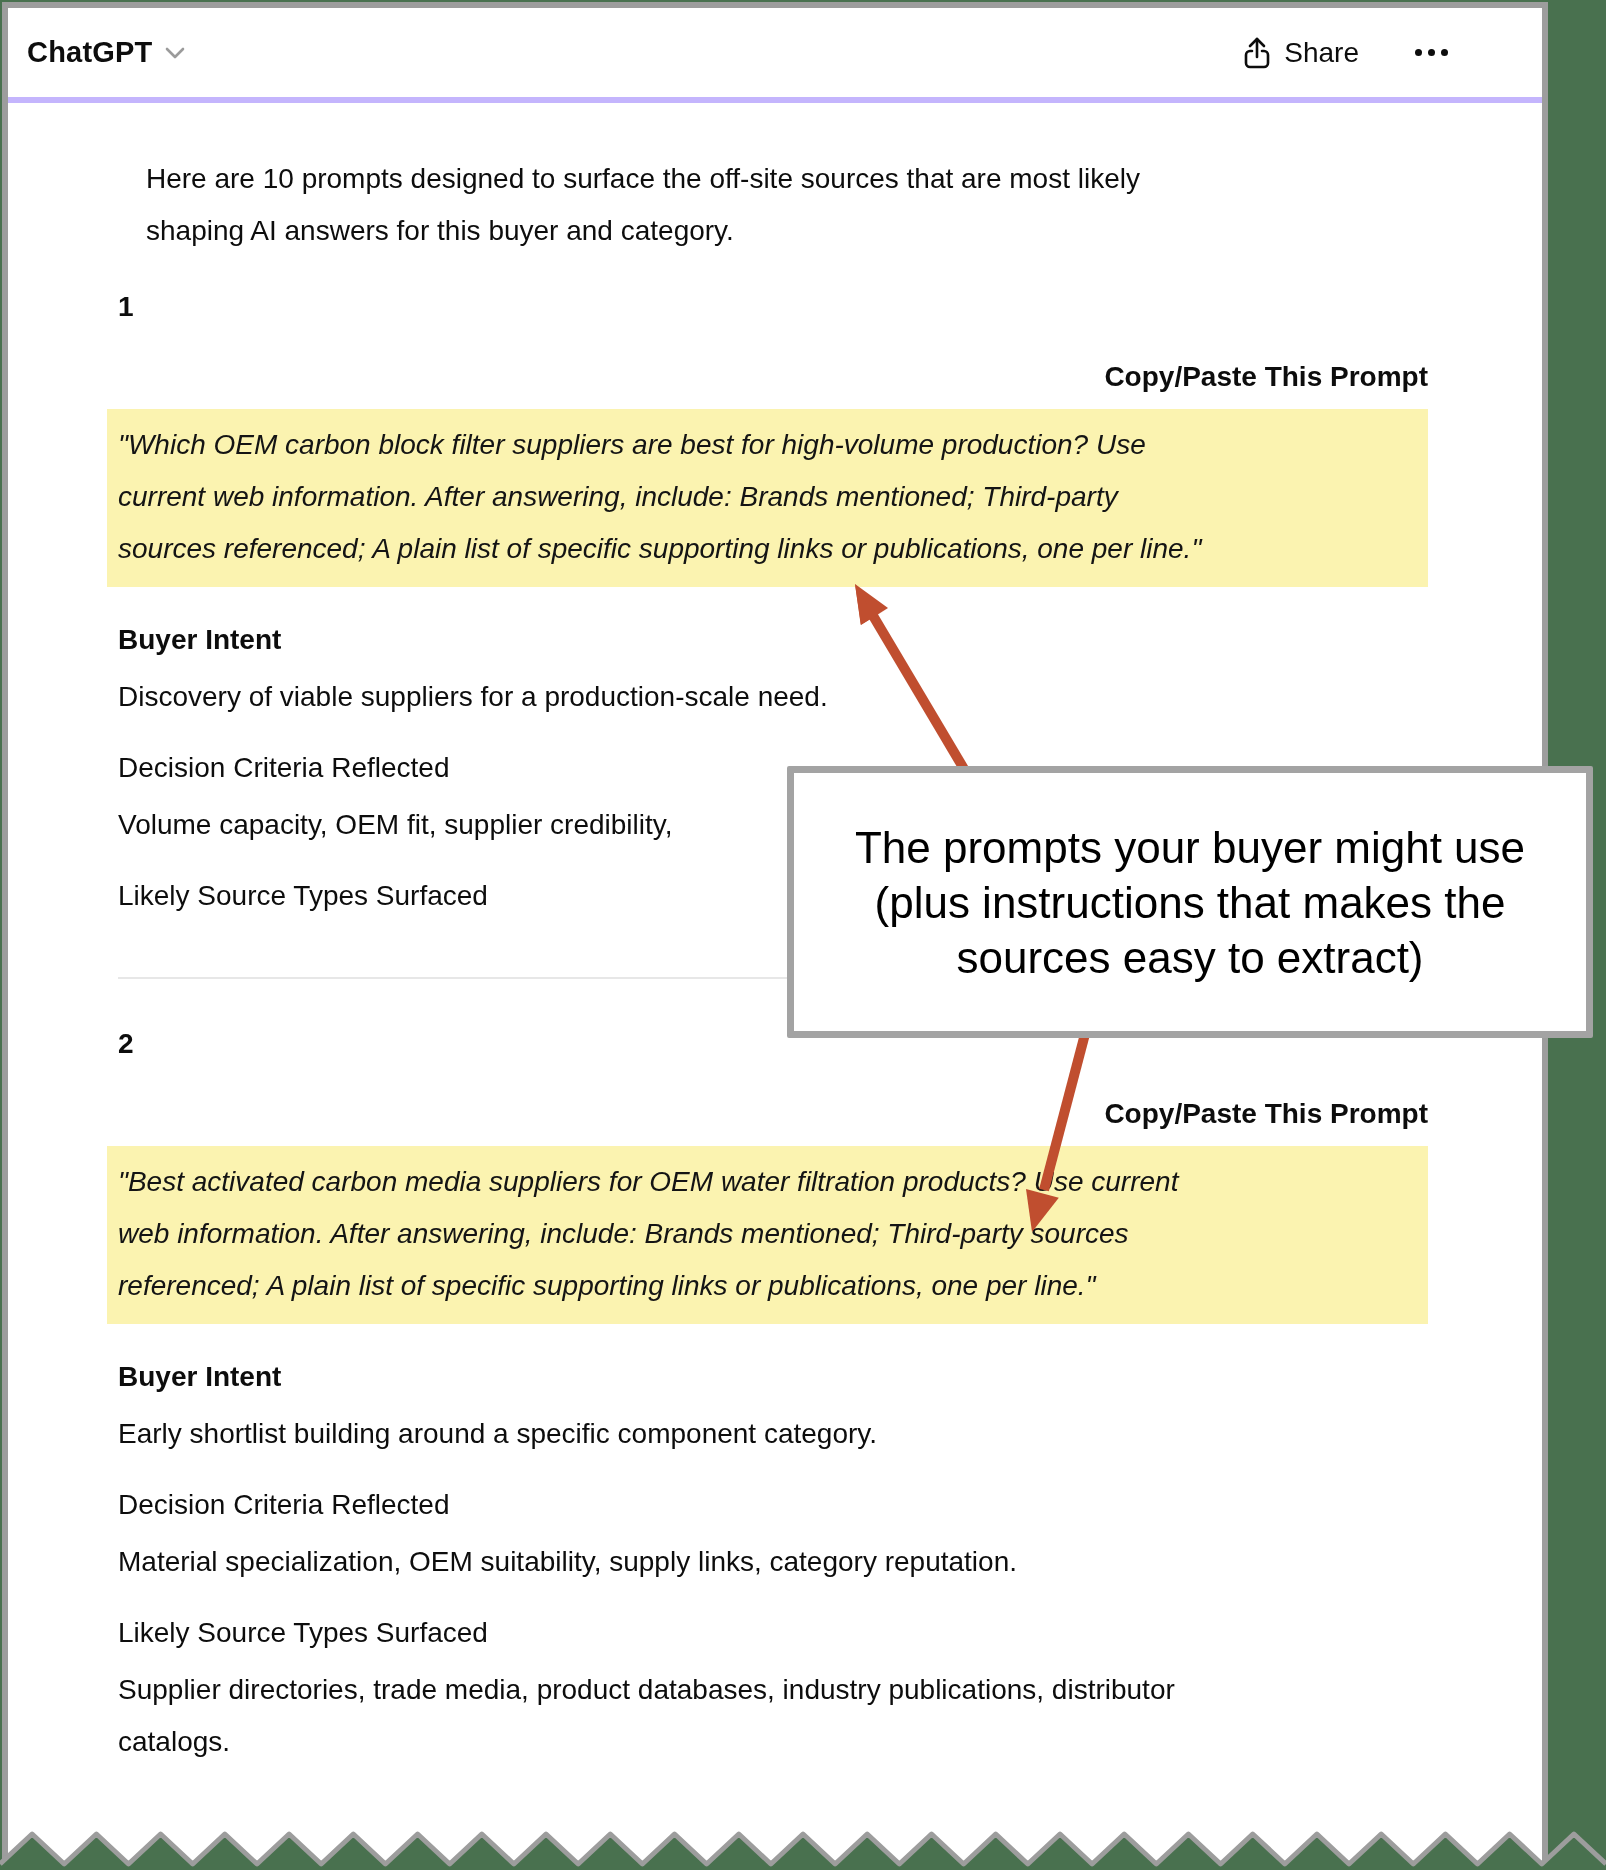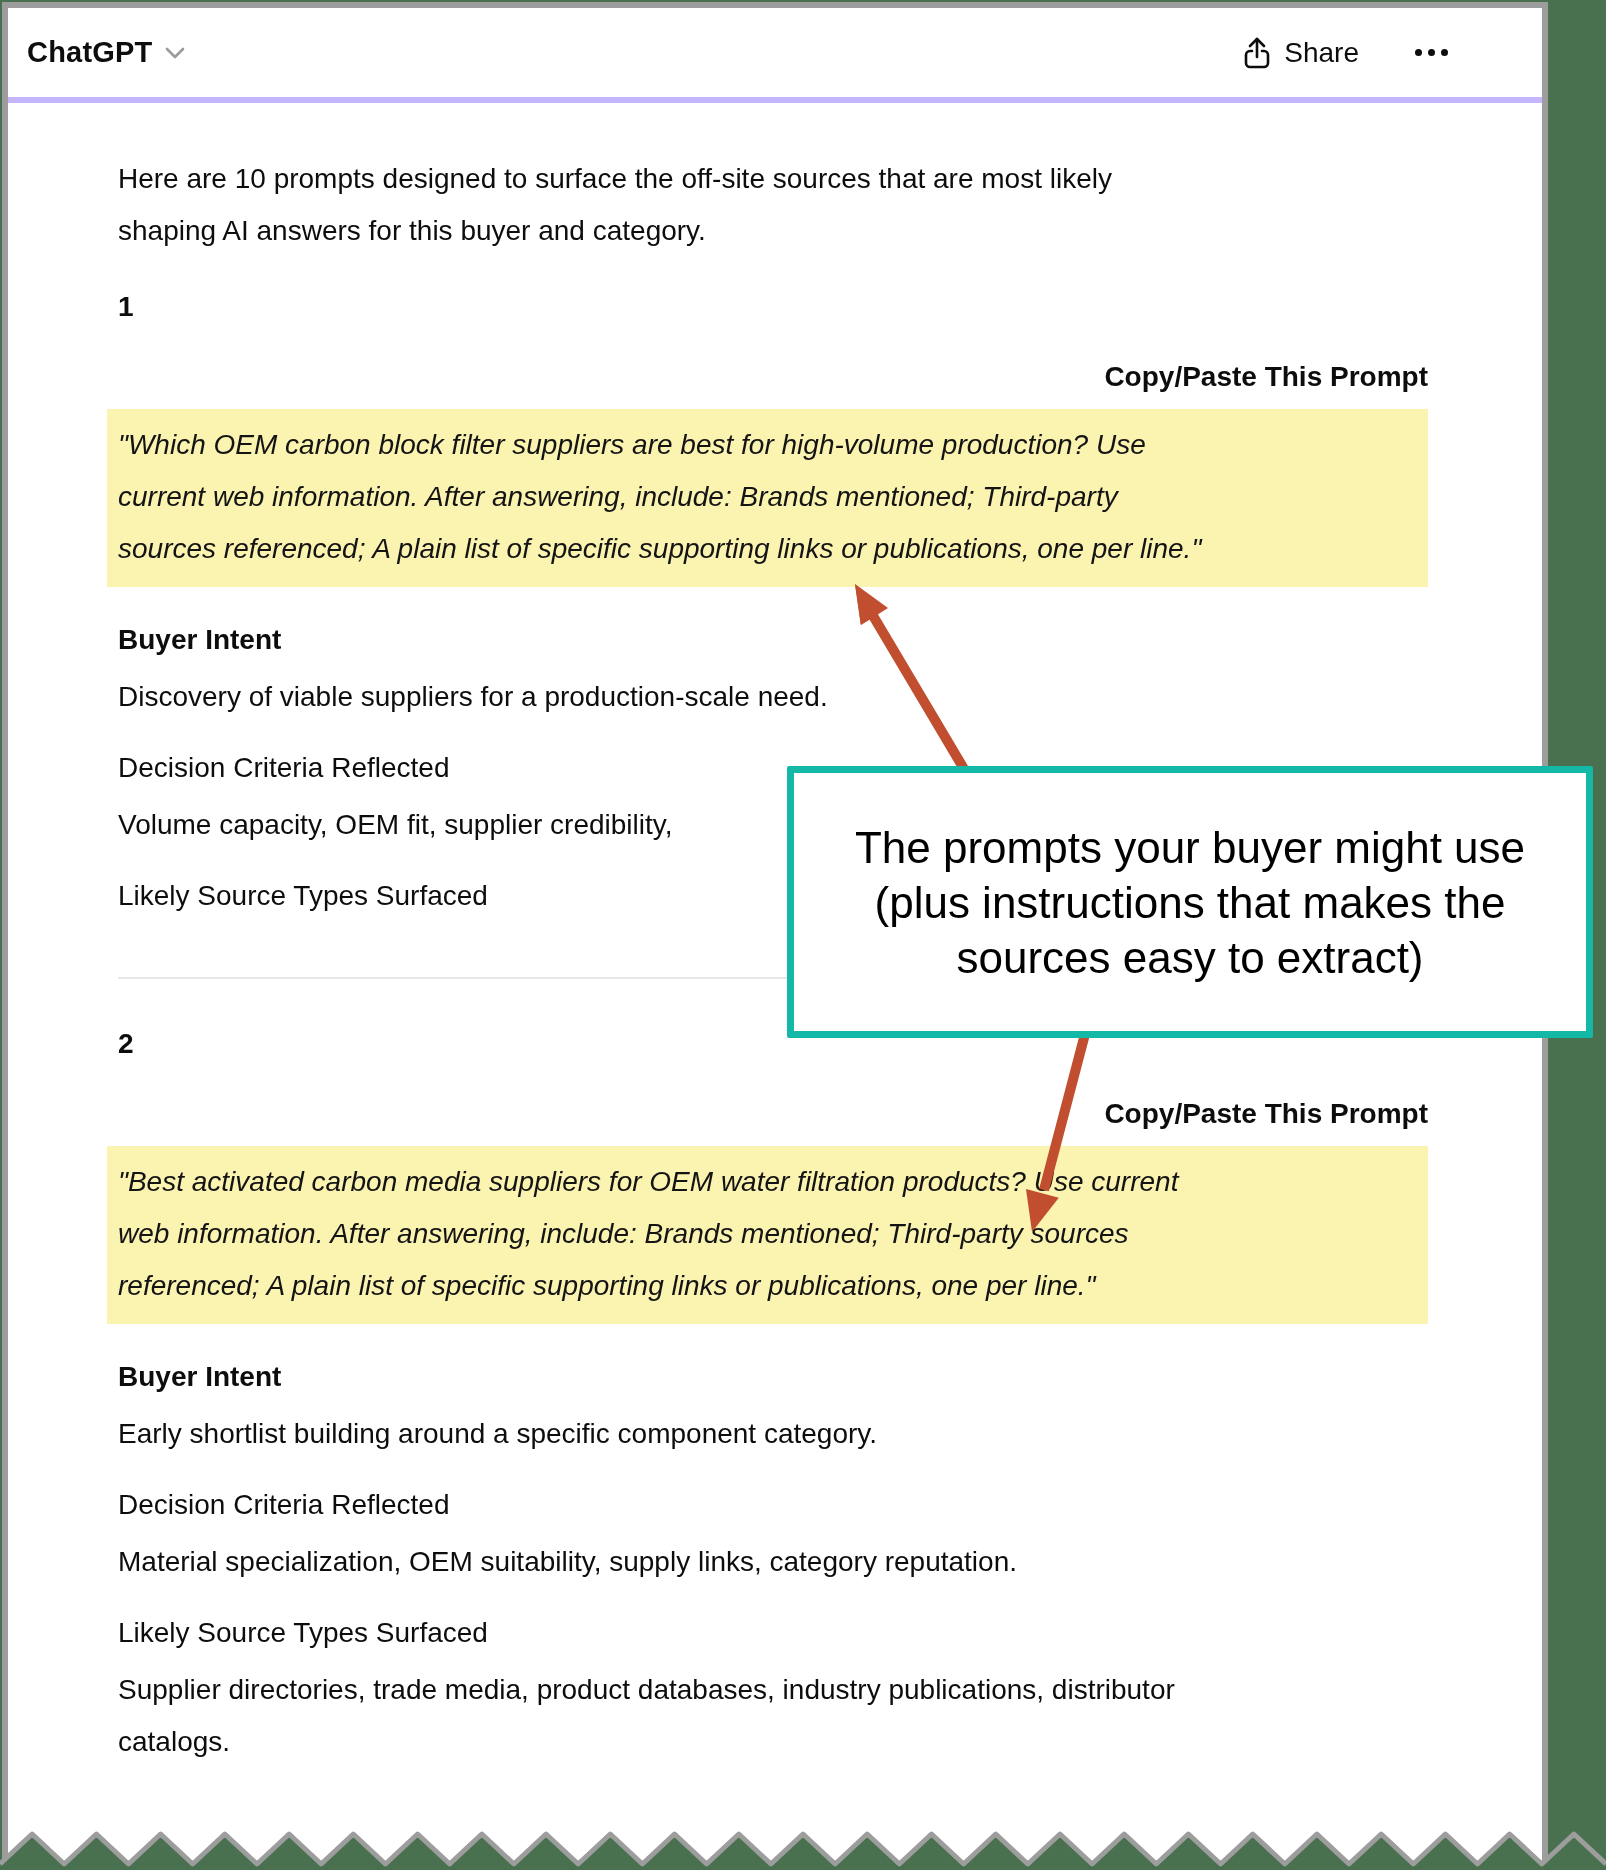--- a/index.html
+++ b/index.html
@@ -22,37 +22,37 @@
   .app-title{font-size:29px;font-weight:700;letter-spacing:.2px;}
   .title-chevron{margin-left:12px;display:inline-flex;}
   .appbar-right{margin-left:auto;display:flex;align-items:center;}
   .share-btn{display:flex;align-items:center;gap:12px;cursor:pointer;}
   .share-label{font-size:28px;}
   .more-btn{display:flex;gap:6px;margin-left:56px;cursor:pointer;}
   .more-btn i{width:7px;height:7px;border-radius:50%;background:#0d0d0d;display:block;}
   
   .content{padding:0 0 0 110px;width:1310px;font-size:28px;line-height:52px;}
   .lines{white-space:pre-line;}
-  .intro{margin-top:50px;}
+  .intro{margin-top:50px;margin-left:28px;}
   .num{margin-top:24px;font-weight:700;}
   .sub{margin-top:19px;font-weight:400;}
   .sub-tight{margin-top:18px;font-weight:700;text-align:right;}
   .sub-after-hl{margin-top:27px;font-weight:700;}
   .body-p{margin-top:5px;}
   .highlight{
     margin-top:6px;margin-left:-11px;width:1321px;box-sizing:border-box;
     padding:10px 14px 12px 11px;background:#FBF3B0;
     font-style:italic;color:#141414;
   }
   .separator{margin-top:55px;height:0;border:0;border-top:2px solid #e7e7e7;width:1310px;}
   .num2{margin-top:39px;font-weight:700;}
   
   .callout{
     position:absolute;left:787px;top:766px;width:806px;height:272px;
-    box-sizing:border-box;background:#ffffff;border:7px solid #14b8a6;
+    box-sizing:border-box;background:#ffffff;border:7px solid #a3a3a3;
     display:flex;align-items:center;justify-content:center;text-align:center;
     font-size:44px;line-height:55px;color:#000;z-index:30;border-radius:2px;
   }
   .arrow-layer{position:absolute;left:0;top:0;z-index:25;pointer-events:none;}
   
   .torn{position:absolute;left:0;top:1826px;z-index:40;pointer-events:none;}
 </style>
 </head>
 <body>
 

